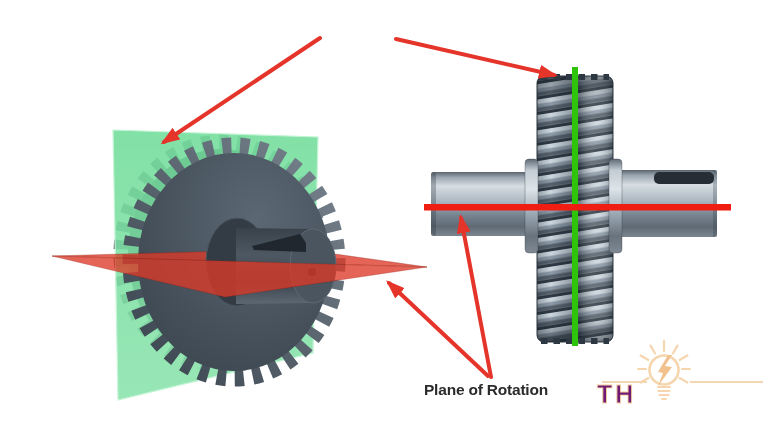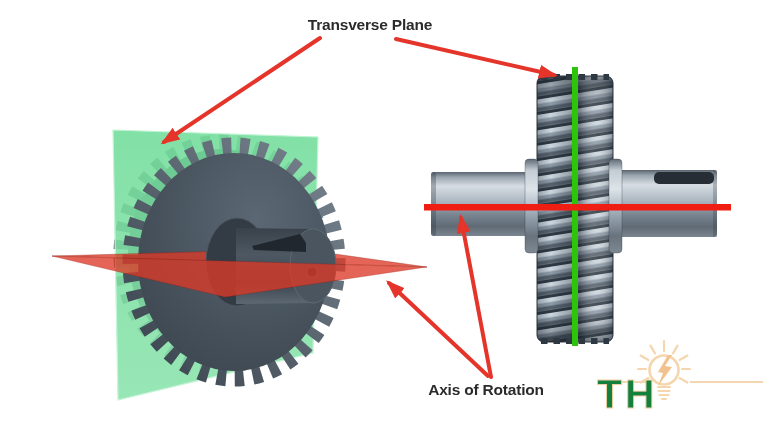--- a/index.html
+++ b/index.html
@@ -4,22 +4,22 @@
 <style>
   html,body{margin:0;padding:0;background:#ffffff;}
   .stage{position:relative;width:768px;height:432px;background:#ffffff;overflow:hidden;
          font-family:"Liberation Sans", sans-serif;}
   .scene{position:absolute;left:0;top:0;width:768px;height:432px;}
   .diagram-label{position:absolute;color:#2b2b2b;font-size:15.5px;font-weight:600;
                  letter-spacing:-0.2px;white-space:nowrap;text-align:center;}
   #label-transverse{left:304px;top:16px;width:132px;}
   #label-axis{left:420px;top:381px;width:132px;}
   .logo{position:absolute;left:0;top:0;width:768px;height:432px;pointer-events:none;}
-  .logo-letters{position:absolute;top:378px;line-height:33px;font-size:41px;font-weight:700;
-                letter-spacing:3px;color:#15803d;-webkit-text-stroke:0.9px #f2cf9f;}
+  .logo-letters{position:absolute;top:378px;line-height:33px;font-size:25px;font-weight:700;
+                letter-spacing:3px;color:#701a75;-webkit-text-stroke:0.9px #f2cf9f;}
   #logo-th{left:597px;}
   #logo-rs{left:691px;}
   .logo-line{position:absolute;top:381px;height:2px;background:#f4d7b2;}
   #logo-line-left{left:602px;width:45px;}
   #logo-line-right{left:690px;width:73px;}
   .bulb-svg{position:absolute;left:634px;top:339px;}
 </style>
 </head>
 <body>
 
@@ -135,22 +135,21 @@
     </g>
 
     <g fill="none" stroke-width="4" stroke-linecap="round" stroke="#e5342a">
       <path d="M320,38 L164,142" marker-end="url(#arrHead)"></path>
       <path d="M396,39 L554,75" marker-end="url(#arrHead)"></path>
       <path d="M488,376 L389,283" marker-end="url(#arrHead)"></path>
       <path d="M491,377 L461,218" marker-end="url(#arrHead)"></path>
     </g>
   </svg>
 
-  <div id="label-transverse" class="diagram-label">Transverse Plane</div>
-  <div id="label-axis" class="diagram-label">Axis of Rotation</div>
+  <div id="label-axis" class="diagram-label">Plane of Rotation</div>
 
   <div class="logo">
     <div id="logo-line-left" class="logo-line"></div>
     <div id="logo-line-right" class="logo-line"></div>
     <span id="logo-th" class="logo-letters">TH</span>
     <svg class="bulb-svg" width="60" height="68" viewBox="0 0 60 68">
       <g fill="none" stroke-width="2.2" stroke-linecap="round" stroke="#f5d6ae">
         <line x1="48" y1="30" x2="56" y2="30"></line>
         <line x1="45.6" y1="21" x2="53.4" y2="16.5"></line>
         <line x1="39" y1="14.4" x2="43.5" y2="6.6"></line>

